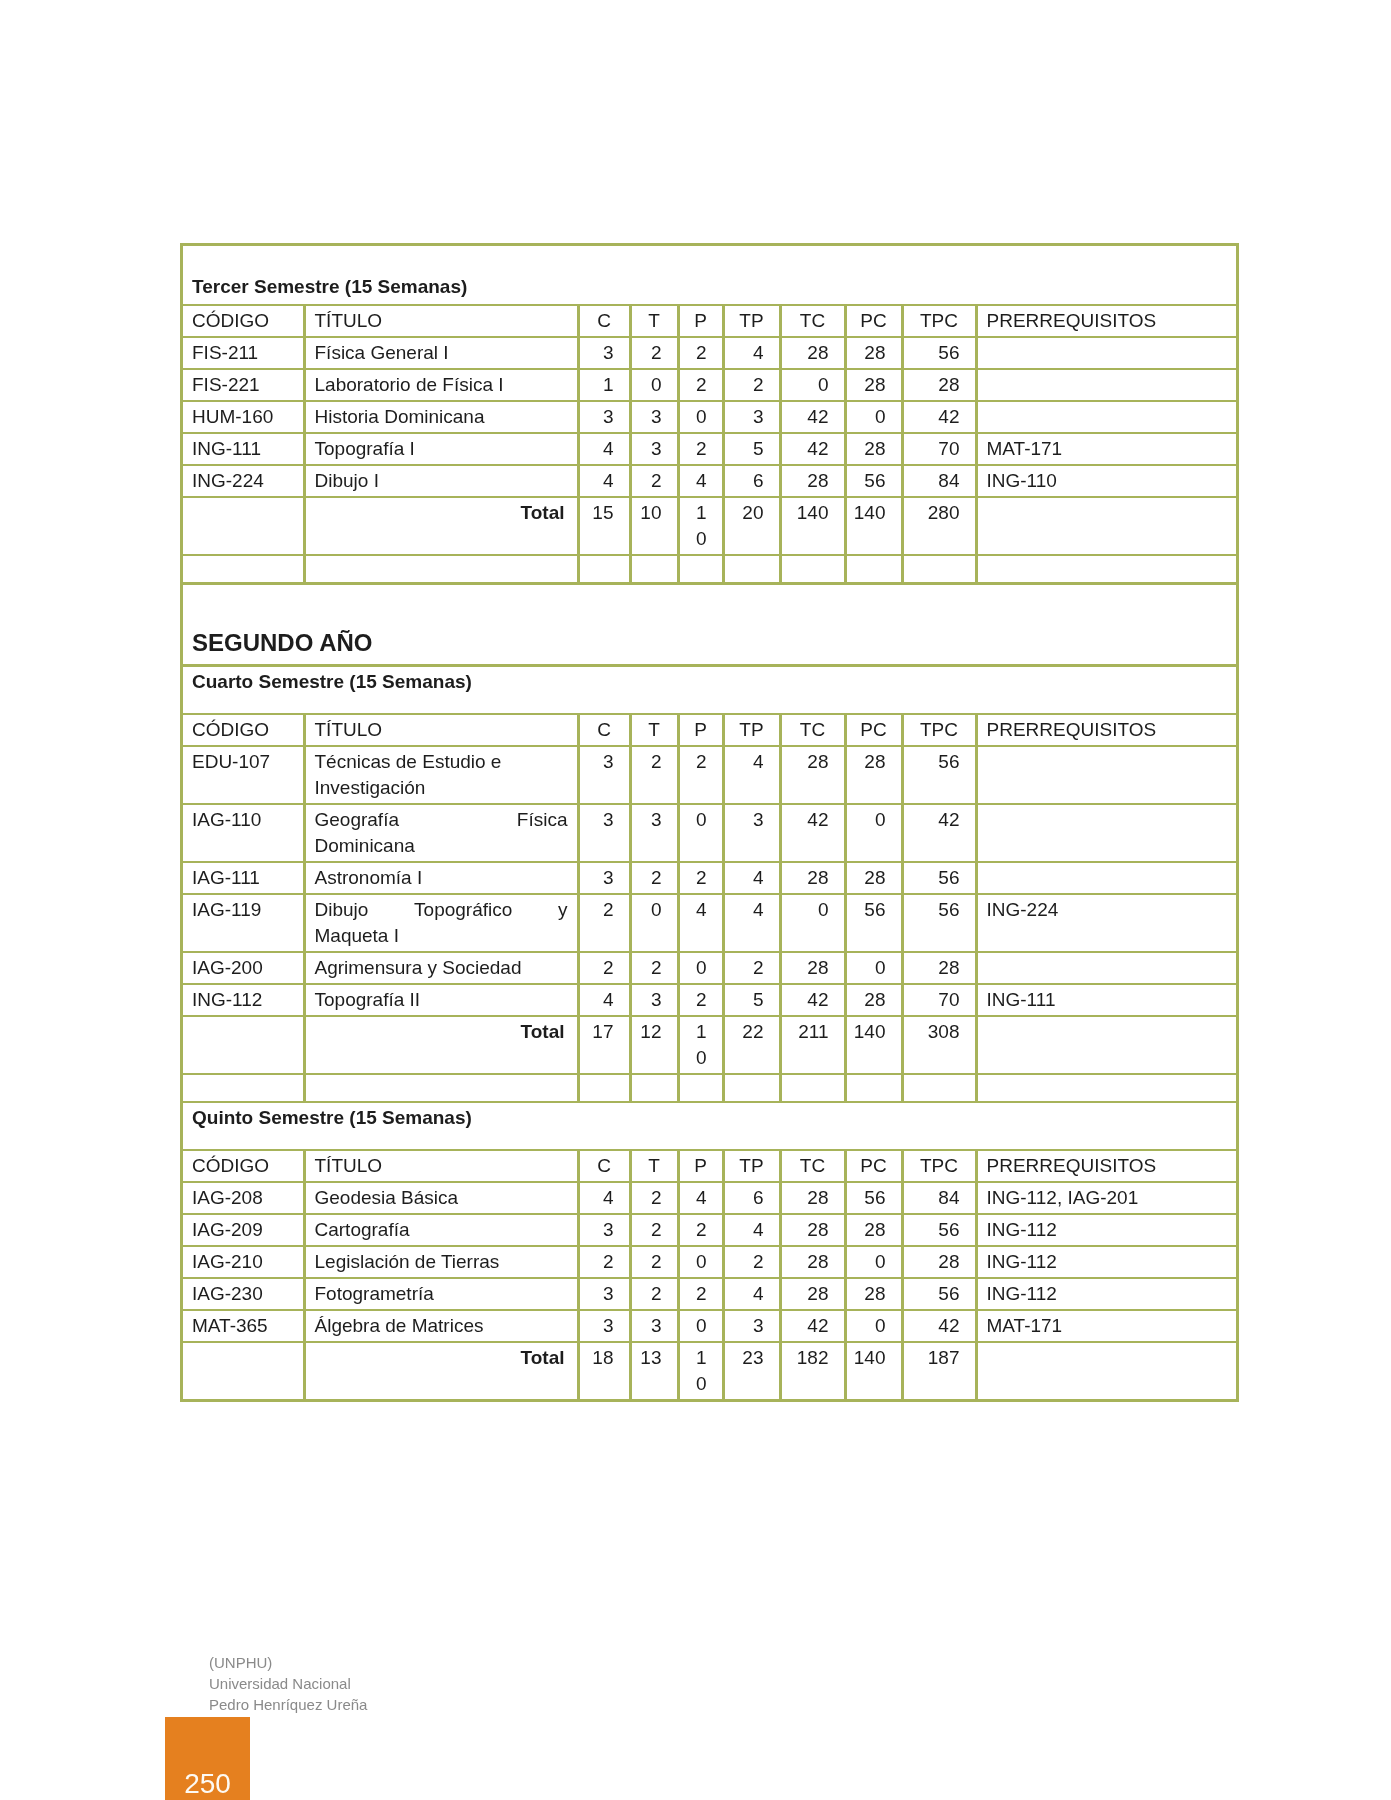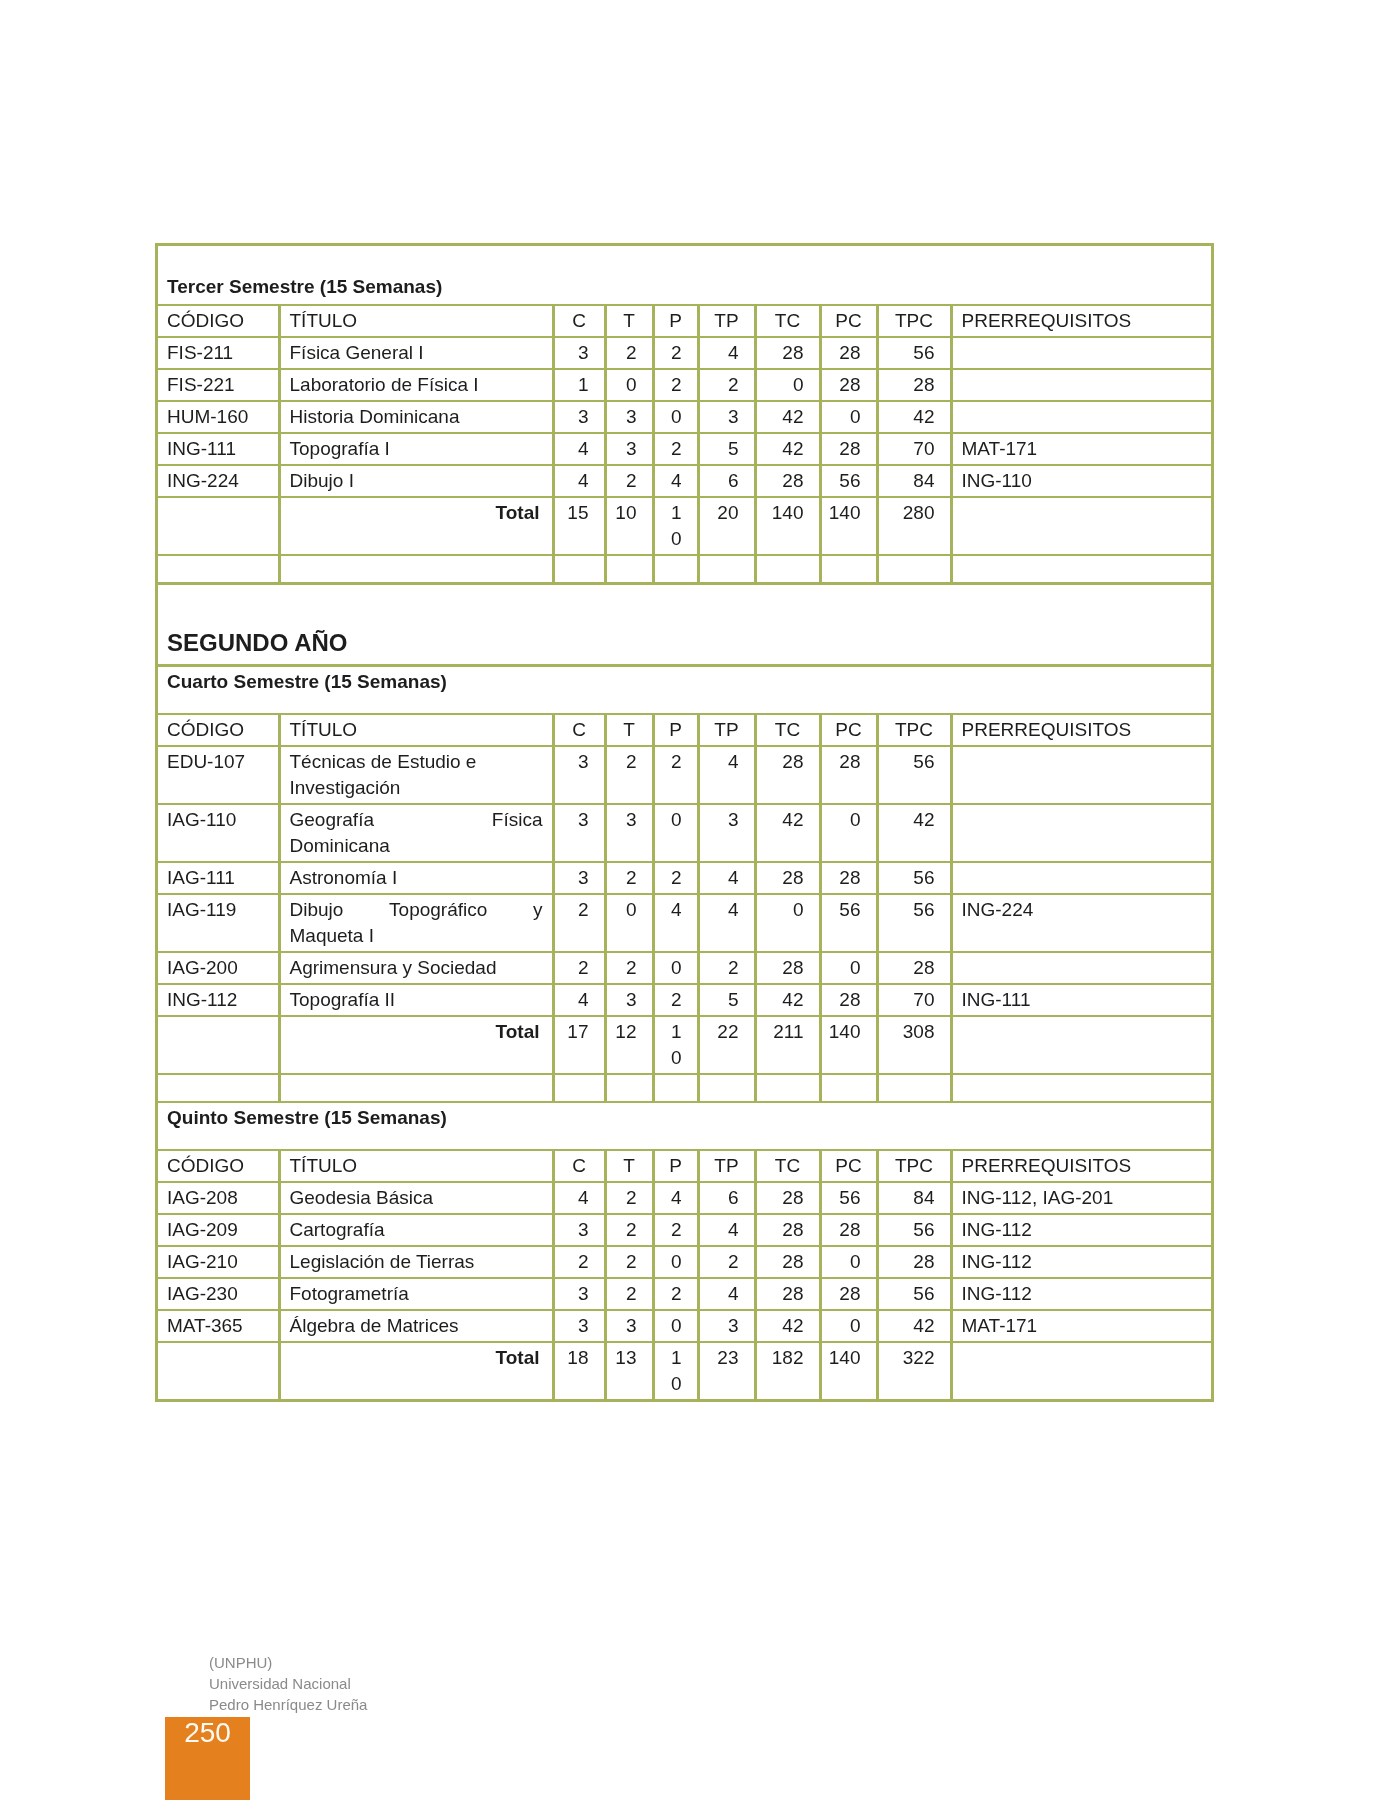--- a/index.html
+++ b/index.html
@@ -8,21 +8,21 @@
     --c-footer:#8a8a8a;
     --c-text:#1d1d1d;
   }
   html,body{margin:0;padding:0;}
   body{
     width:1391px;height:1800px;background:#ffffff;position:relative;
     font-family:"Liberation Sans", sans-serif;color:var(--c-text);
     overflow:hidden;
   }
   .doc-box{
-    position:absolute;left:155px;top:243px;width:1059px;
+    position:absolute;left:180px;top:243px;width:1059px;
     box-sizing:border-box;border:3px solid var(--c-border);
     background:#ffffff;
   }
   table{
     border-collapse:collapse;width:100%;table-layout:fixed;
     border-style:hidden;
   }
   td{
     border:2px solid var(--c-border);
     border-left-width:3px;border-right-width:3px;
@@ -52,21 +52,21 @@
     display:flex;align-items:flex-end;
     padding:0 0 7px 9px;font-weight:bold;font-size:24px;
   }
   .footer{
     position:absolute;left:165px;top:1652px;
     font-size:15px;line-height:21px;color:var(--c-footer);margin-left:44px;
   }
   .page-num{
     position:absolute;left:165px;top:1717px;width:85px;height:83px;
     background:var(--c-orange);color:#fdfaf4;
-    display:flex;align-items:flex-start;justify-content:center;
+    display:flex;align-items:flex-end;justify-content:center;
     font-size:28px;
   }
 </style>
 </head>
 <body>
 
 <div class="page">
 
   <div class="doc-box">
 
@@ -434,21 +434,21 @@
           </tr>
           <tr class="row-total">
             <td class="c-codigo"></td>
             <td class="total-label">Total</td>
             <td class="c-num">18</td>
             <td class="c-num">13</td>
             <td class="c-num"><span class="wrap-digits">10</span></td>
             <td class="c-num">23</td>
             <td class="c-num">182</td>
             <td class="c-num">140</td>
-            <td class="c-num">322</td>
+            <td class="c-num">187</td>
             <td class="c-prereq"></td>
           </tr>
         </tbody>
     </table>
 
   </div>
 
   <div class="footer">
     <div>(UNPHU)</div>
     <div>Universidad Nacional</div>

